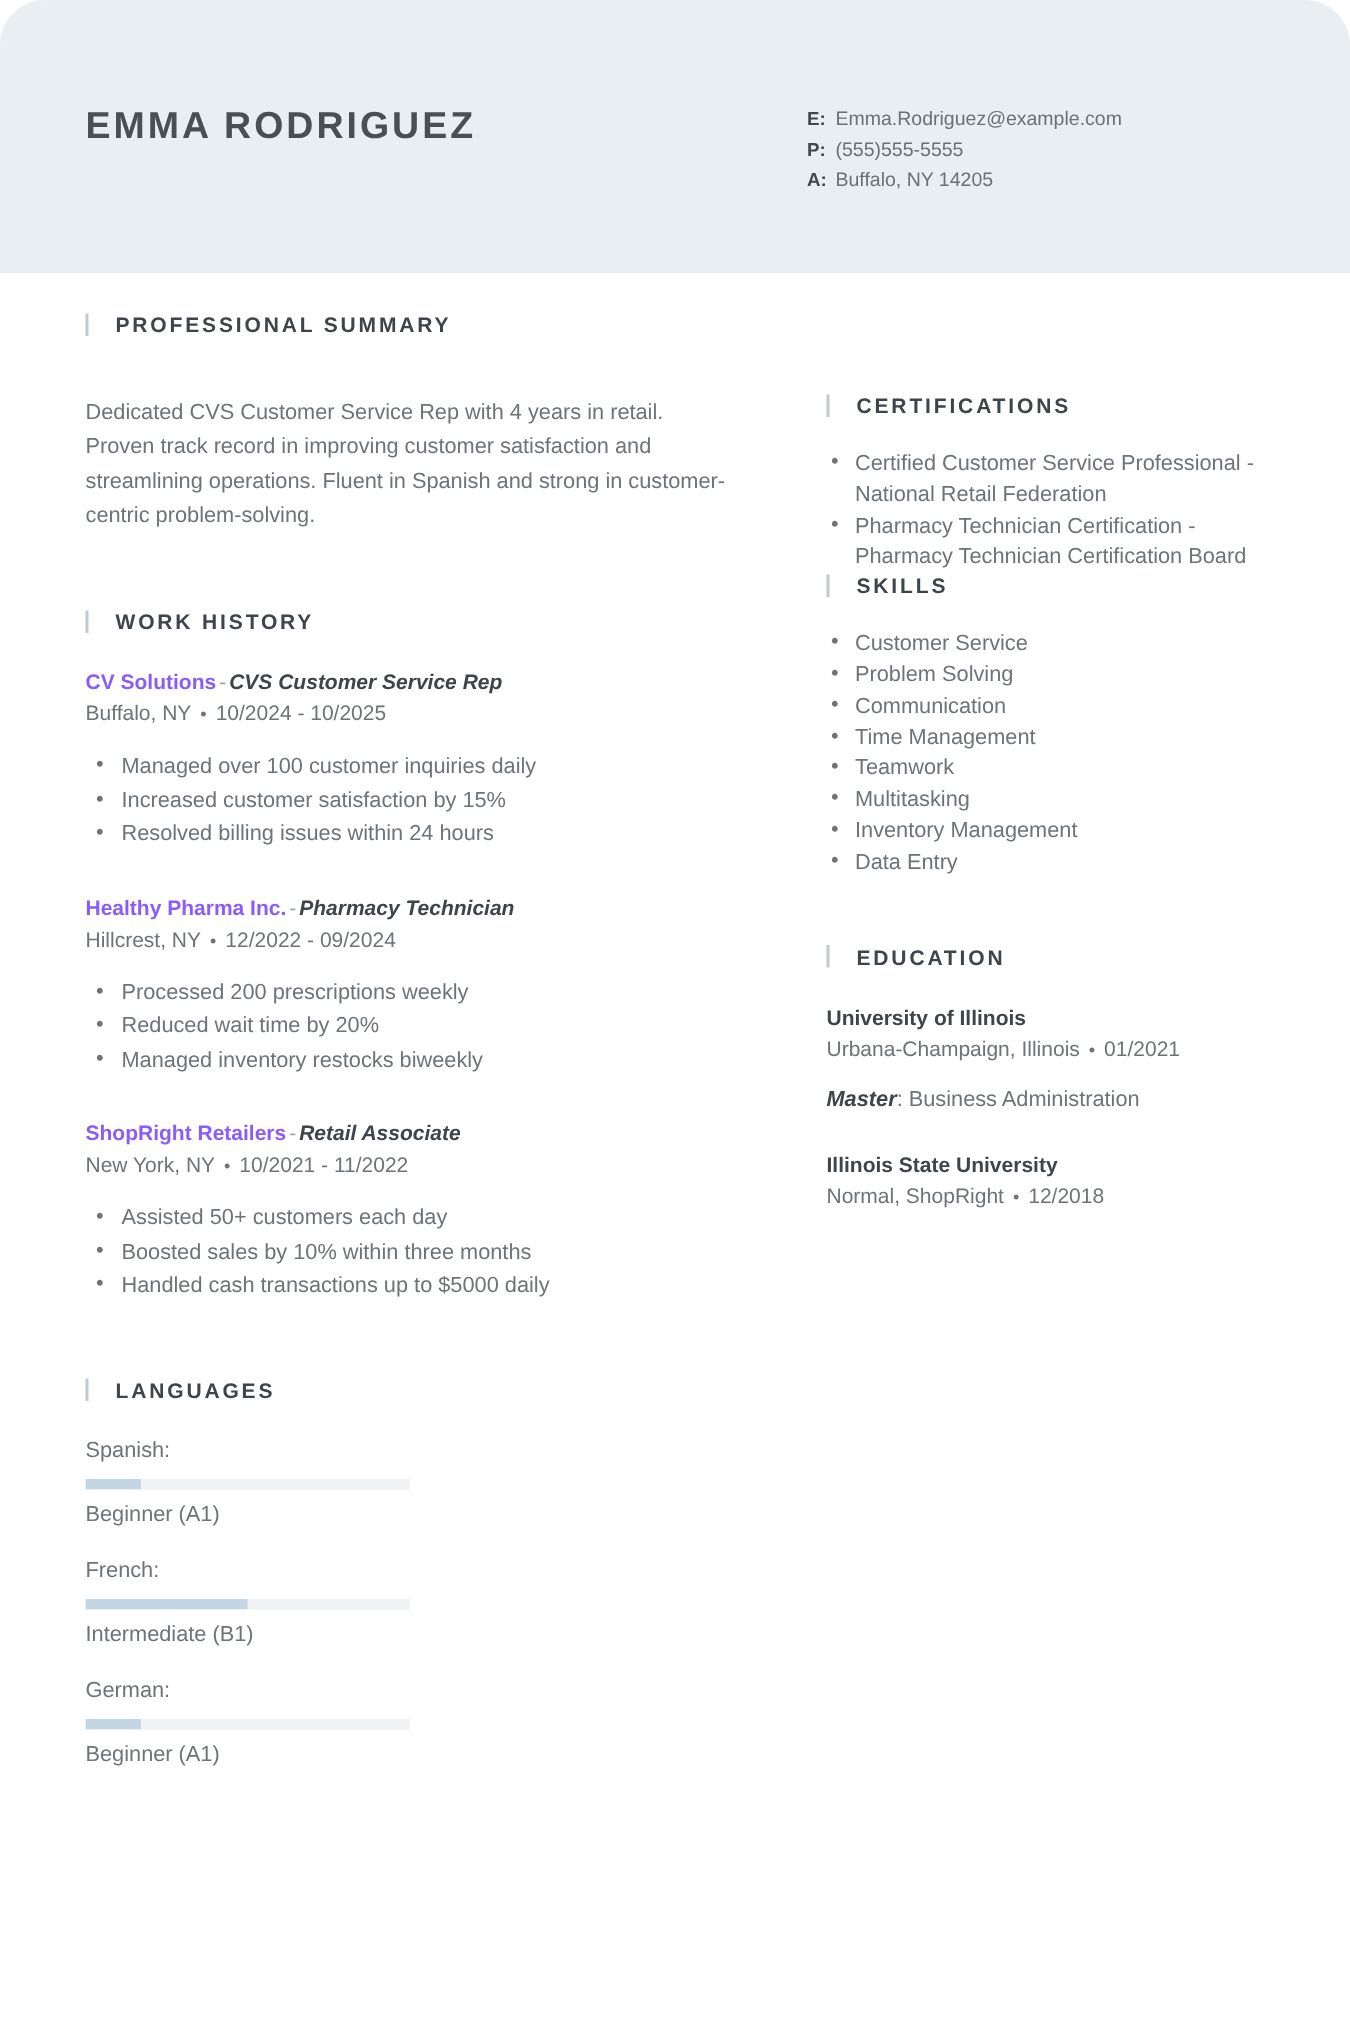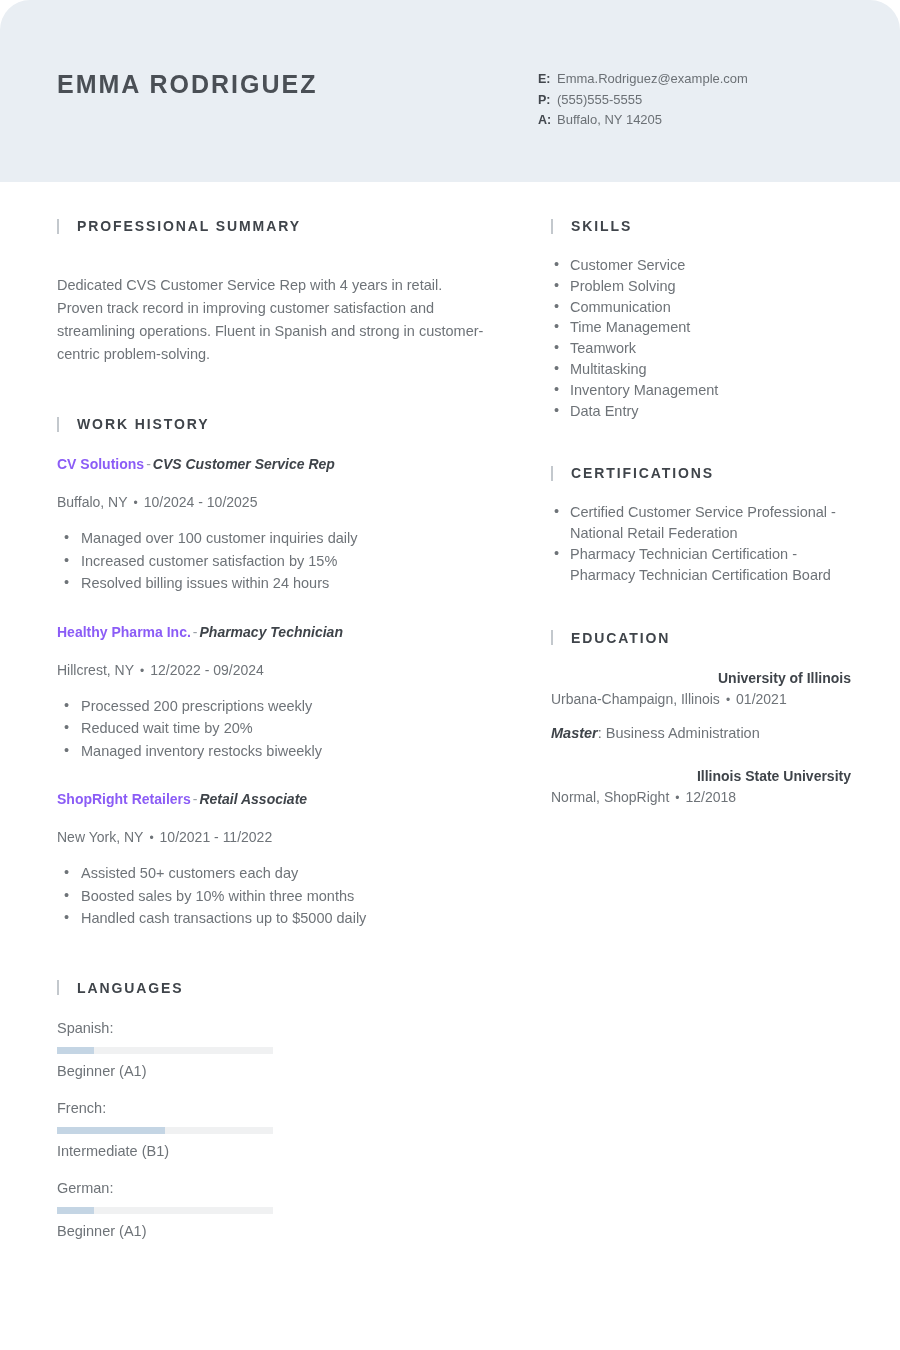--- a/index.html
+++ b/index.html
@@ -74,21 +74,21 @@
 
   
   .body {
     position: relative;
     width: 900px;
   }
 
   .col-left {
     position: absolute;
     left: 57px;
-    top: 36px;
+    top: 26px;
     width: 440px;
   }
 
   .col-right {
     position: absolute;
     left: 551px;
     top: 36px;
     width: 300px;
   }
 
@@ -135,21 +135,21 @@
   }
 
   .job-company { font-weight: bold; font-style: normal; color: #8b5cf6; }
   .job-sep { font-weight: normal; color: #9aa0a6; padding: 0 2px; }
   .job-title { font-weight: bold; font-style: italic; color: #3f444a; }
 
   .job-meta {
     font-size: 14px;
     color: #6e7378;
     line-height: 21px;
-    margin-top: 18px;
+    margin-top: 1px;
   }
 
   .job-meta .dot { padding: 0 6px; font-size: 12px; }
 
   .job-bullets {
     list-style: none;
     margin-top: 13px;
   }
 
   .job-bullets li {
@@ -257,21 +257,20 @@
   }
 
   
   .edu-item { margin-top: 0; }
 
   .edu-school {
     font-size: 14px;
     font-weight: bold;
     color: #3f444a;
     line-height: 20px;
-    text-align: right;
   }
 
   .edu-meta {
     font-size: 14px;
     color: #6e7378;
     line-height: 21px;
     margin-top: 1px;
   }
 
   .edu-meta .dot { padding: 0 6px; font-size: 12px; }
@@ -403,20 +402,31 @@
             </div>
             <div class="lang-level">Beginner (A1)</div>
           </div>
 
         </div>
       </div>
 
     </div>
 
     <div class="col-right">
+
+      <div class="section" style="margin-top:44px;">
+        <div class="section-title">
+          <span class="title-bar"></span>
+          <span>Certifications</span>
+        </div>
+        <ul class="cert-list">
+          <li>Certified Customer Service Professional - National Retail Federation</li>
+          <li>Pharmacy Technician Certification - Pharmacy Technician Certification Board</li>
+        </ul>
+      </div>
 
       <div class="section">
         <div class="section-title">
           <span class="title-bar"></span>
           <span>Skills</span>
         </div>
         <ul class="skills-list">
           <li>Customer Service</li>
           <li>Problem Solving</li>
           <li>Communication</li>
@@ -424,31 +434,20 @@
           <li>Teamwork</li>
           <li>Multitasking</li>
           <li>Inventory Management</li>
           <li>Data Entry</li>
         </ul>
       </div>
 
       <div class="section" style="margin-top:44px;">
         <div class="section-title">
           <span class="title-bar"></span>
-          <span>Certifications</span>
-        </div>
-        <ul class="cert-list">
-          <li>Certified Customer Service Professional - National Retail Federation</li>
-          <li>Pharmacy Technician Certification - Pharmacy Technician Certification Board</li>
-        </ul>
-      </div>
-
-      <div class="section" style="margin-top:44px;">
-        <div class="section-title">
-          <span class="title-bar"></span>
           <span>Education</span>
         </div>
 
         <div class="edu-item" style="margin-top:22px;">
           <div class="edu-school">University of Illinois</div>
           <div class="edu-meta">
             <span>Urbana-Champaign, Illinois</span><span class="dot">•</span><span>01/2021</span>
           </div>
           <div class="edu-degree">
             <span class="deg-type">Master</span><span>: </span><span>Business Administration</span>

